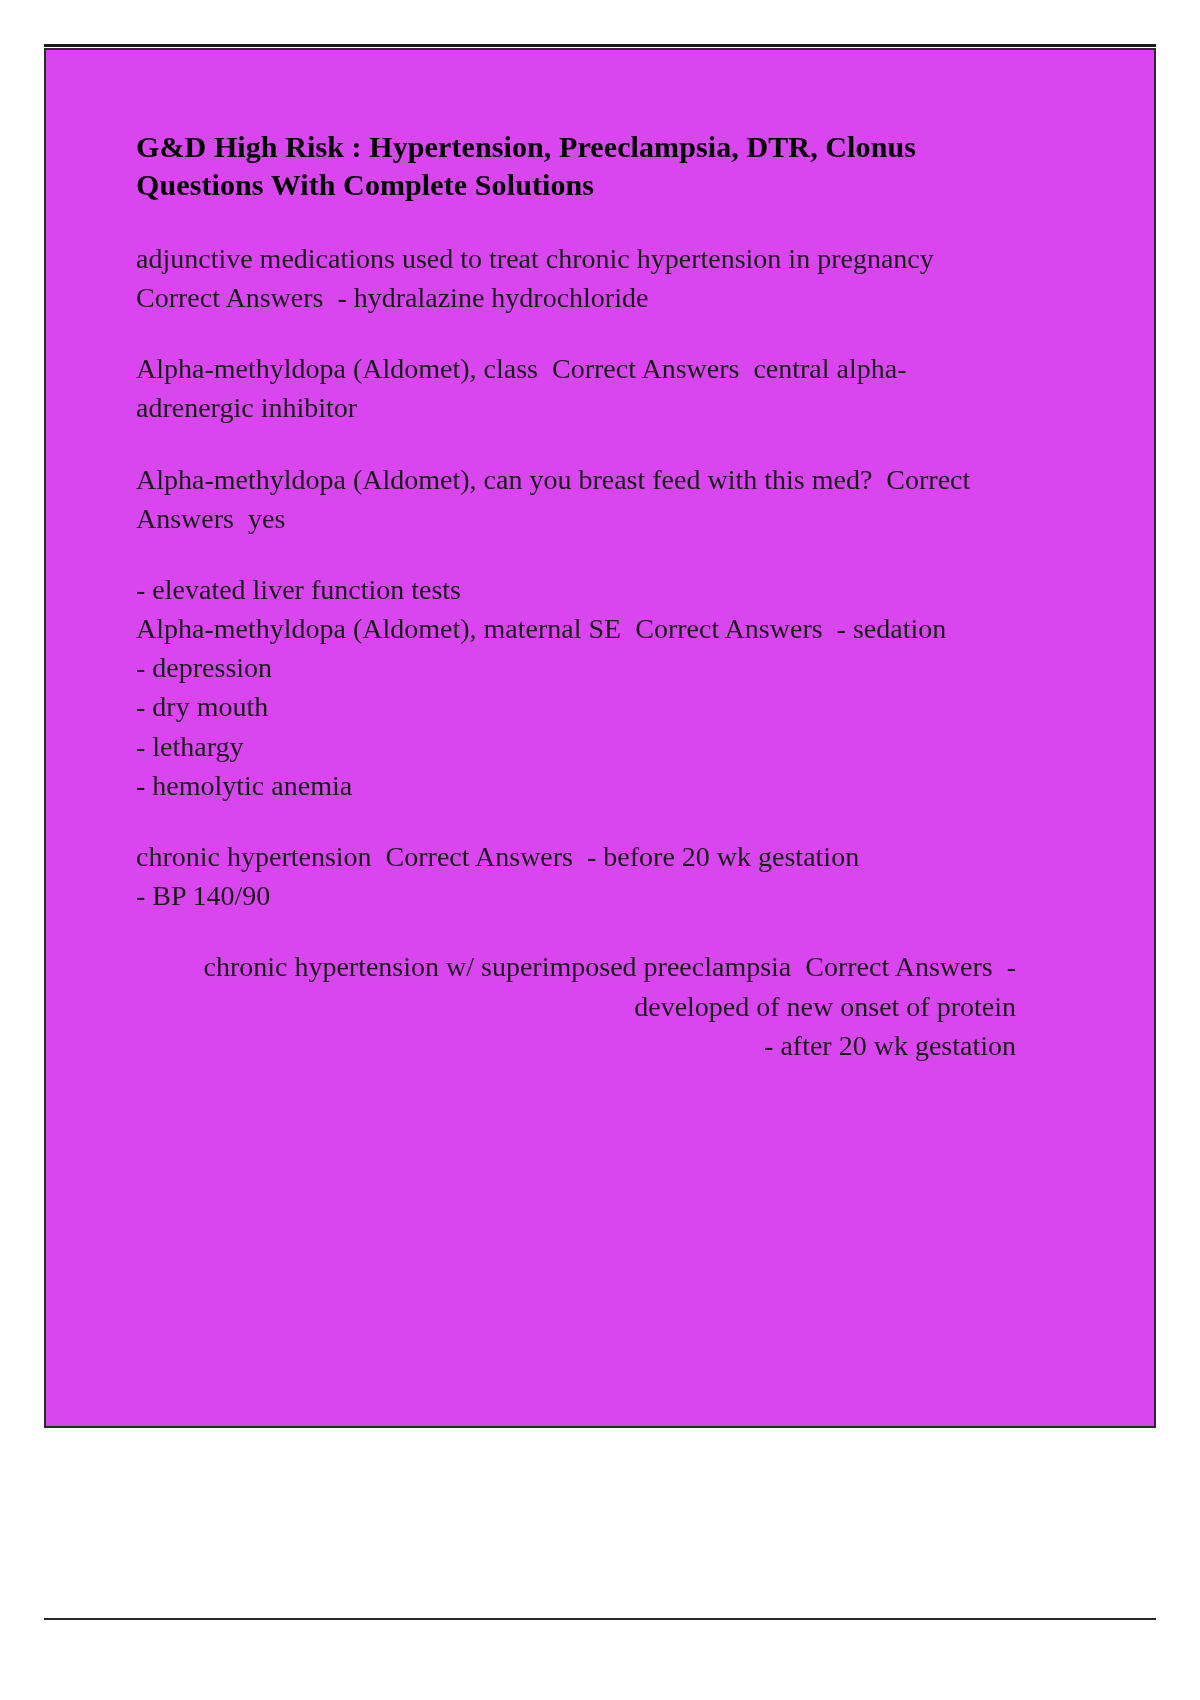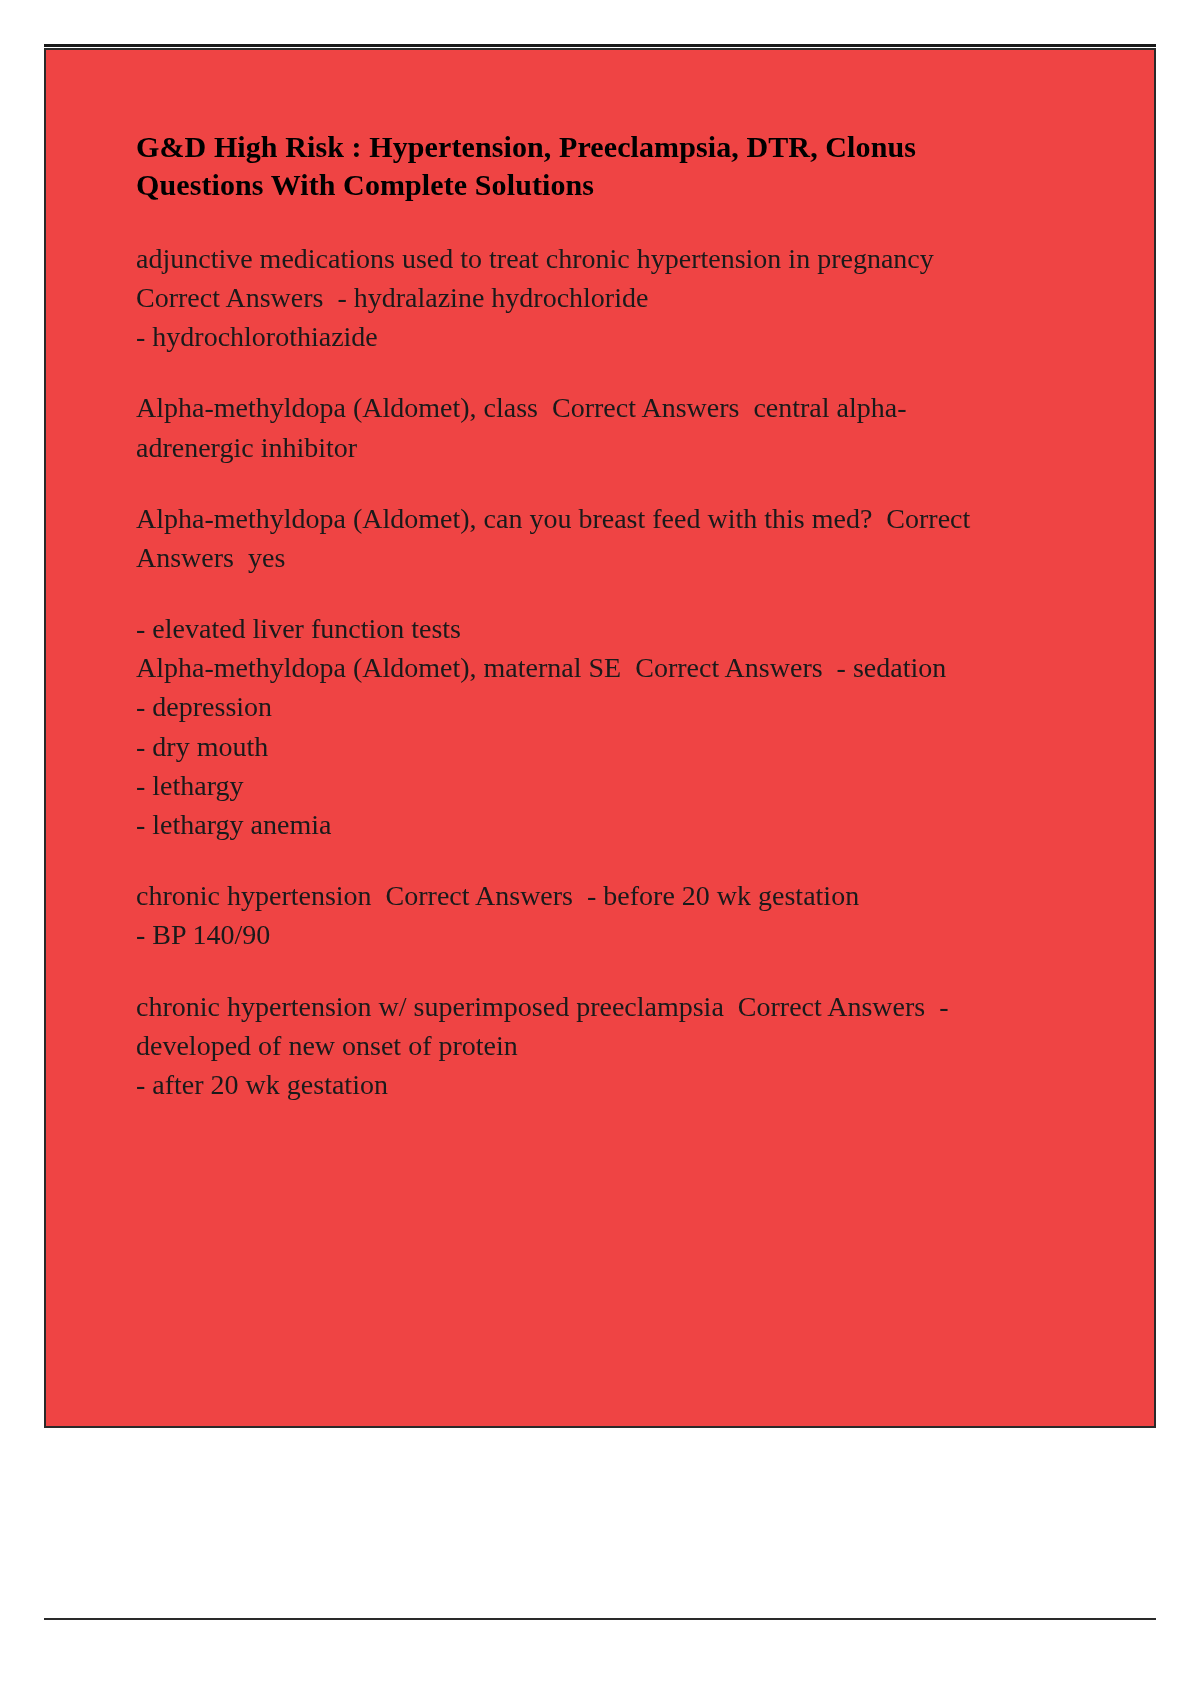--- a/index.html
+++ b/index.html
@@ -17,21 +17,21 @@
   }
 
   
   .page-frame {
     position: absolute;
     left: 44px;
     top: 48px;
     width: 1112px;
     height: 1380px;
     box-sizing: border-box;
-    background: #ef4444;
+    background: #d946ef;
     border: 2px solid #2a2a2a;
   }
   
   .page-top-rule {
     position: absolute;
     left: 44px;
     top: 44px;
     width: 1112px;
     height: 3px;
     background: #1a1a1a;
@@ -61,52 +61,51 @@
     margin: 0 0 34px 0;
     color: #000000;
   }
 
   .qa-block {
     margin: 0 0 32px 0;
     font-size: 28px;
     line-height: 1.40;
     color: #1a1a1a;
   }
-  .qa-block:last-child { margin-bottom: 0; }
+  .qa-block:last-child { margin-bottom: 0; text-align: right; }
 
   .qa-line { white-space: pre-wrap; }
 </style>
 </head>
 <body>
 
 <div class="page-top-rule"></div>
 
 <div class="page-frame">
   <div class="content">
 
     <h1 class="doc-title">G&amp;D High Risk : Hypertension, Preeclampsia, DTR, Clonus Questions With Complete Solutions</h1>
 
     <div id="blocks-container">
         <div class="qa-block">
           <div class="qa-line">adjunctive medications used to treat chronic hypertension in pregnancy  Correct Answers  - hydralazine hydrochloride</div>
-          <div class="qa-line">- hydrochlorothiazide</div>
         </div>
         <div class="qa-block">
           <div class="qa-line">Alpha-methyldopa (Aldomet), class  Correct Answers  central alpha-adrenergic inhibitor</div>
         </div>
         <div class="qa-block">
           <div class="qa-line">Alpha-methyldopa (Aldomet), can you breast feed with this med?  Correct Answers  yes</div>
         </div>
         <div class="qa-block">
           <div class="qa-line">- elevated liver function tests</div>
           <div class="qa-line">Alpha-methyldopa (Aldomet), maternal SE  Correct Answers  - sedation</div>
           <div class="qa-line">- depression</div>
           <div class="qa-line">- dry mouth</div>
           <div class="qa-line">- lethargy</div>
-          <div class="qa-line">- lethargy anemia</div>
+          <div class="qa-line">- hemolytic anemia</div>
         </div>
         <div class="qa-block">
           <div class="qa-line">chronic hypertension  Correct Answers  - before 20 wk gestation</div>
           <div class="qa-line">- BP 140/90</div>
         </div>
         <div class="qa-block">
           <div class="qa-line">chronic hypertension w/ superimposed preeclampsia  Correct Answers  - developed of new onset of protein</div>
           <div class="qa-line">- after 20 wk gestation</div>
         </div>
       </div>

